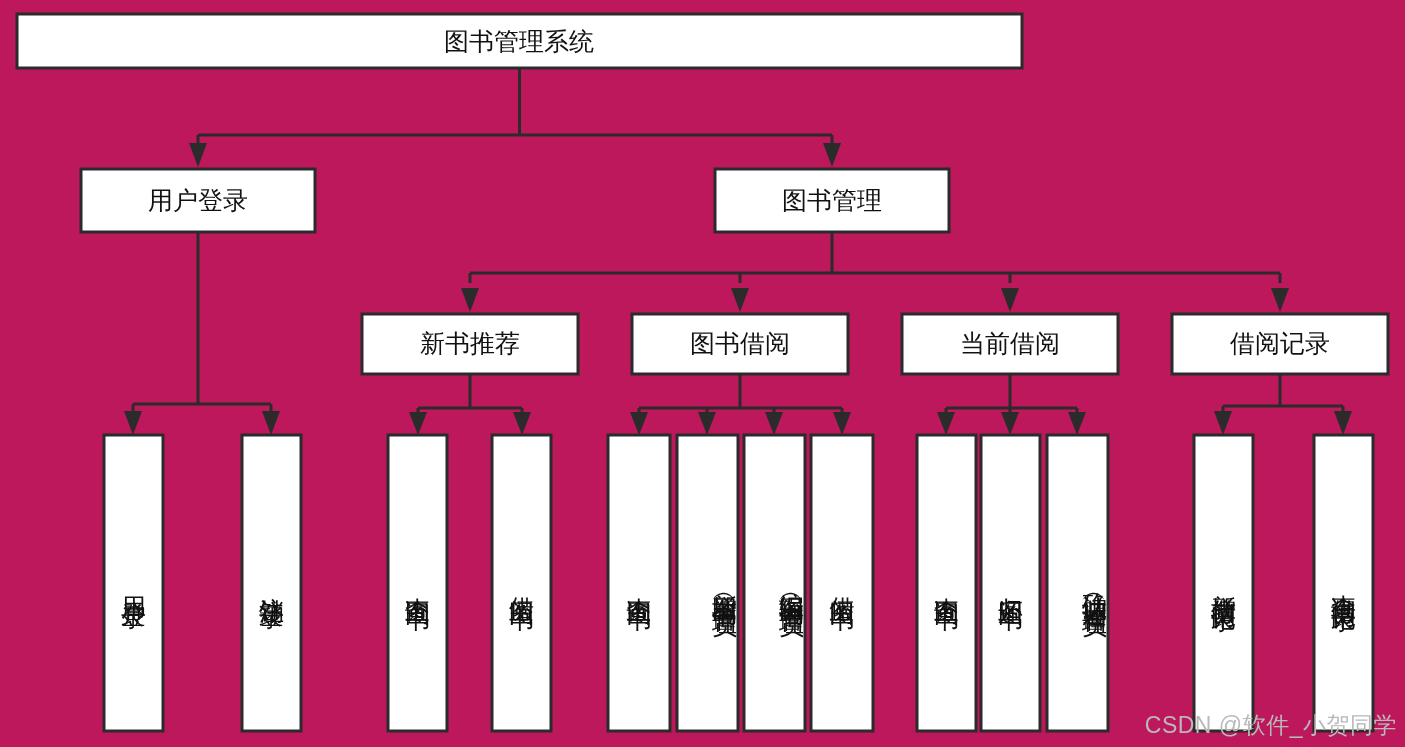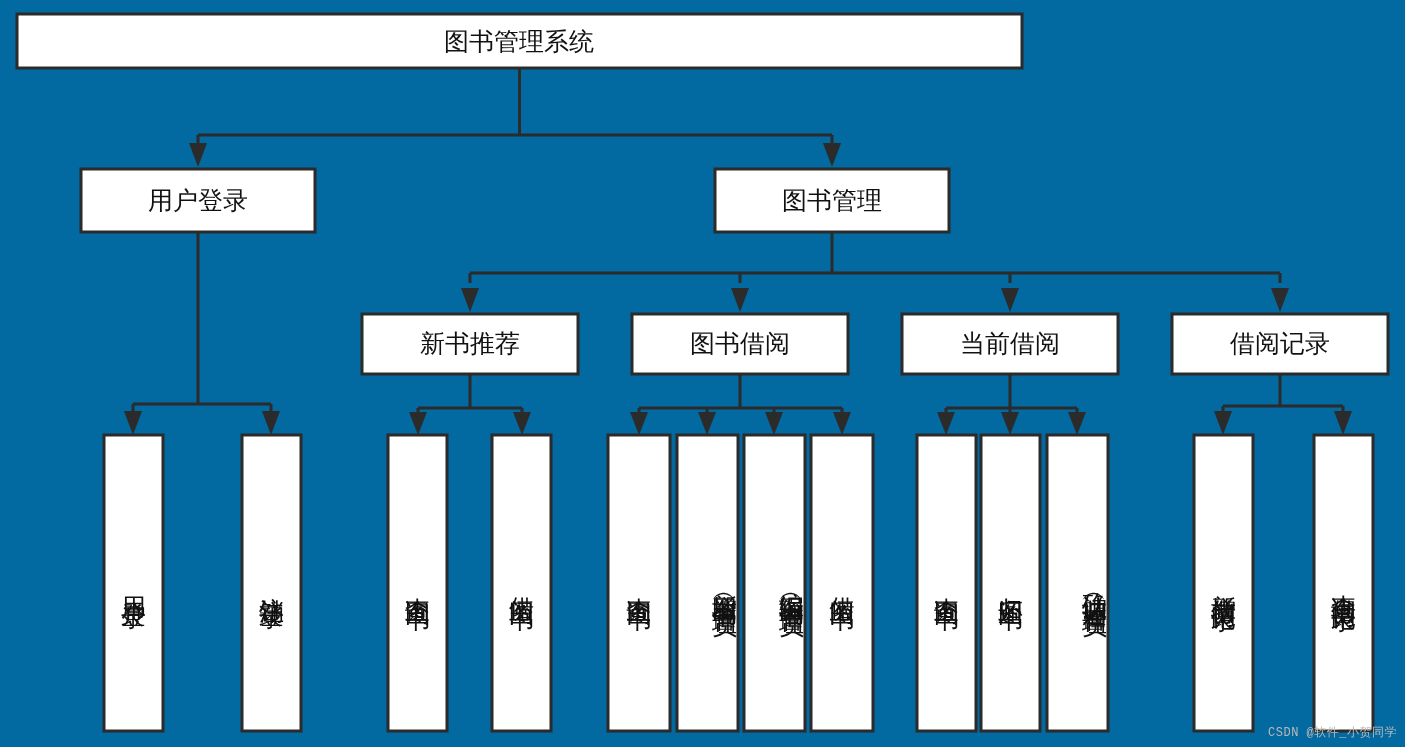--- a/index.html
+++ b/index.html
@@ -4,21 +4,21 @@
 <style>
   html, body {
     margin: 0;
     padding: 0;
     background: #ffffff;
   }
   #page {
     position: relative;
     width: 1405px;
     height: 747px;
-    background: #0369a1;
+    background: #be185d;
     overflow: hidden;
     font-family: "DejaVu Sans", "Liberation Sans", sans-serif;
   }
   #diagram-svg {
     position: absolute;
     left: 0;
     top: 0;
     width: 1405px;
     height: 747px;
   }
@@ -56,22 +56,22 @@
     display: flex;
     align-items: center;
     justify-content: center;
     white-space: nowrap;
     pointer-events: none;
   }
   #watermark {
     position: absolute;
     right: 8px;
     bottom: 6px;
-    font-family: Liberation Mono, monospace;
-    font-size: 12px;
+    font-family: Liberation Sans, sans-serif;
+    font-size: 23px;
     color: #b9b9b9;
     letter-spacing: 0.5px;
     white-space: nowrap;
   }
 </style>
 </head>
 <body>
 
 <div id="page">
 

